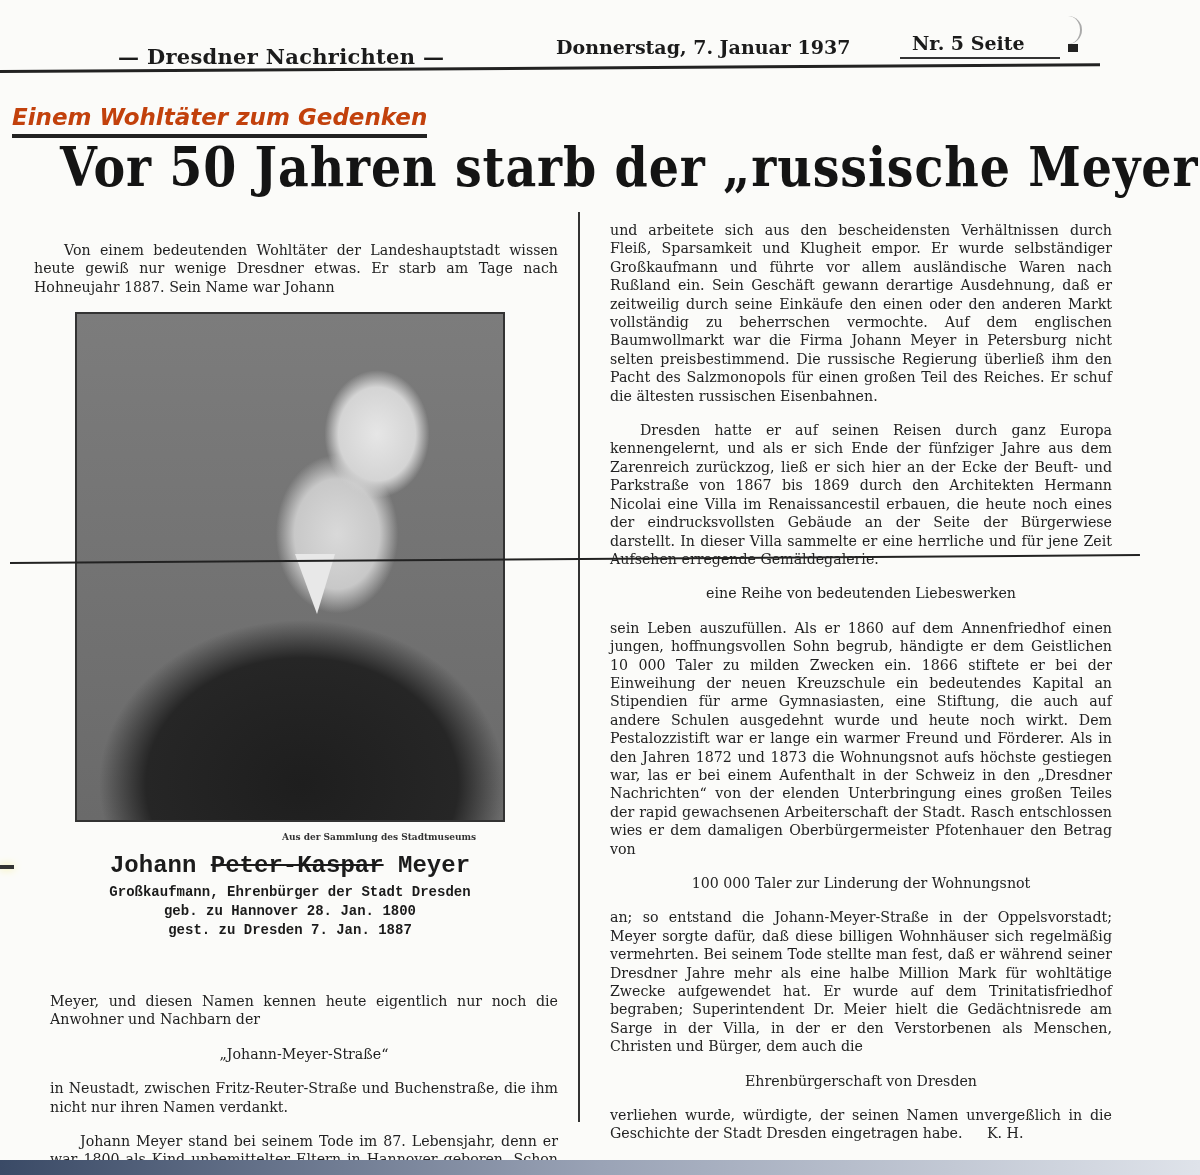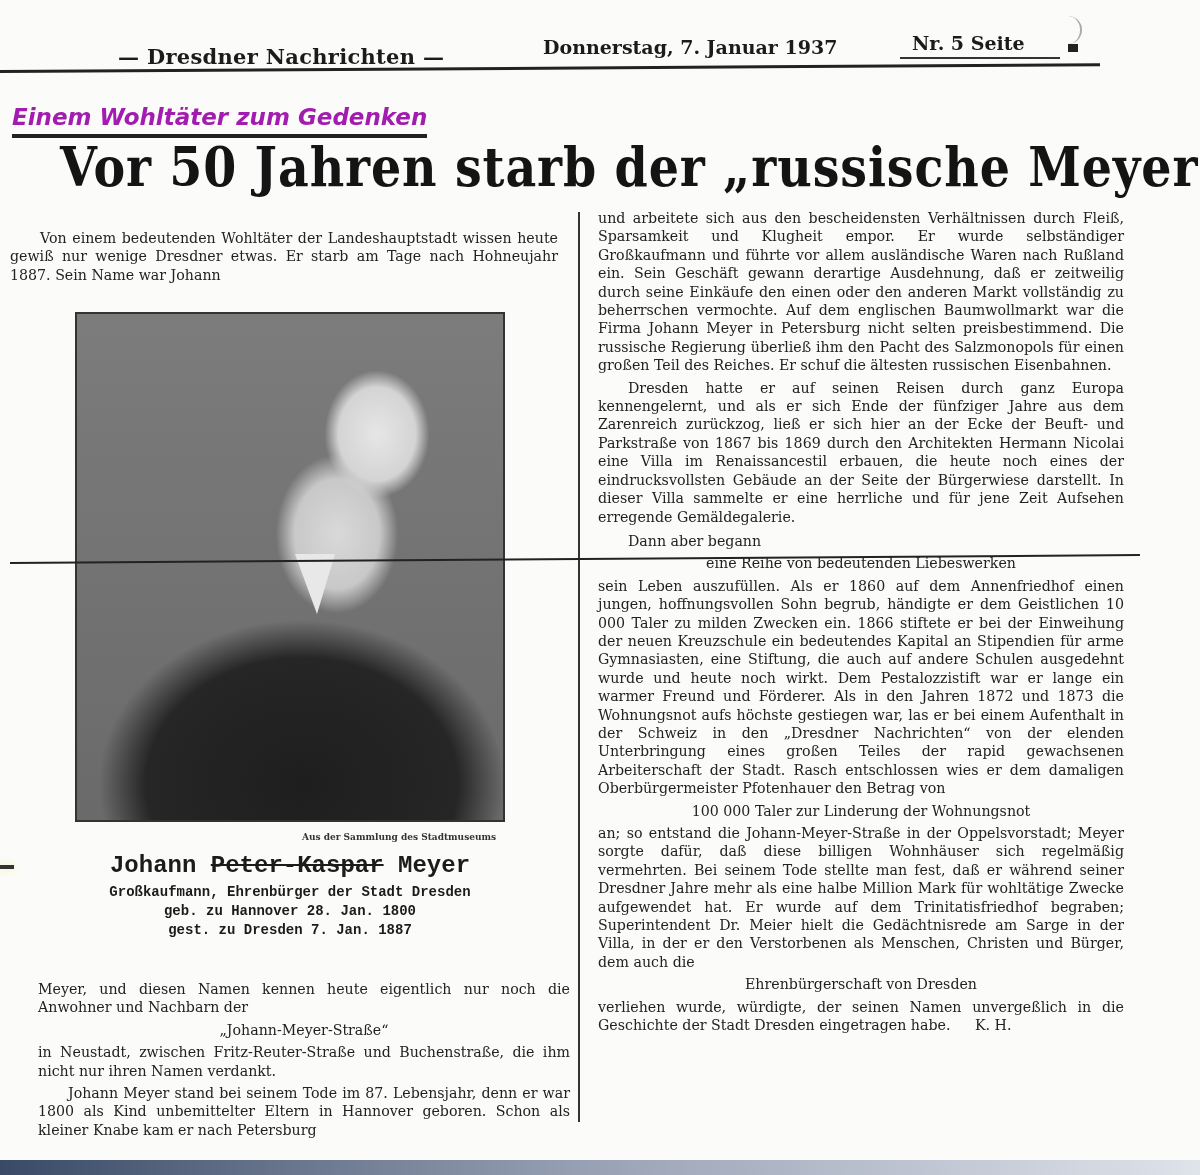--- a/index.html
+++ b/index.html
@@ -10,21 +10,21 @@
     color: #1b1b1b;
   }
   .masthead {
     position: absolute; left: 0; top: 30px; width: 1100px; height: 40px;
   }
   .masthead .paper-name {
     position: absolute; left: 118px; top: 14px; font-size: 21px; font-weight: bold;
     letter-spacing: 0.3px;
   }
   .masthead .date {
-    position: absolute; left: 543px; top: 6px; font-size: 19px; font-weight: bold; text-align: center;
+    position: absolute; left: 556px; top: 6px; font-size: 19px; font-weight: bold; text-align: center;
   }
   .masthead .issue {
     position: absolute; left: 912px; top: 2px; font-size: 19px; font-weight: bold;
   }
   .rule-top {
     position: absolute; left: 0; top: 70px; width: 1100px; height: 3px;
     background: #222; transform: rotate(-0.35deg); transform-origin: left center;
   }
   .rule-issue {
     position: absolute; left: 900px; top: 57px; width: 160px; height: 2px; background:#333;
@@ -32,58 +32,58 @@
   .corner-mark {
     position: absolute; left: 1068px; top: 44px; width: 10px; height: 8px; background:#222;
   }
   .corner-arc {
     position: absolute; left: 1066px; top: 16px; width: 14px; height: 28px;
     border-right: 2px solid #aaa; border-radius: 0 14px 14px 0;
   }
   .kicker {
     position: absolute; left: 12px; top: 104px;
     font-family: "DejaVu Sans", sans-serif; font-style: italic; font-weight: bold;
-    font-size: 23px; color:#a21caf; padding-bottom: 4px;
+    font-size: 23px; color:#c2410c; padding-bottom: 4px;
     border-bottom: 4px solid #222;
   }
   .headline {
     position: absolute; left: 60px; top: 135px; width: 1020px;
     font-family: "DejaVu Serif", serif; font-weight: bold; font-size: 54px;
     transform: scaleX(0.88); transform-origin: left top; letter-spacing: 1px;
     color: #141414; white-space: nowrap;
   }
   .col {
     position: absolute; font-family: "DejaVu Serif", serif; font-size: 14.2px;
     line-height: 18.4px; text-align: justify; color:#222;
   }
-  .col p { margin: 4px; text-indent: 30px; }
+  .col p { margin: 16px; text-indent: 30px; }
   .col .noind { text-indent: 0; }
   .col .center { text-align: center; text-indent: 0; font-weight: normal; }
-  .col-left-top { left: 6px; top: 225px; width: 556px; }
+  .col-left-top { left: 18px; top: 225px; width: 556px; }
   .col-left-bottom { left: 34px; top: 976px; width: 540px; }
   .col-right { left: 594px; top: 205px; width: 534px; }
   .col-divider {
     position: absolute; left: 578px; top: 212px; width: 2px; height: 910px; background:#333;
   }
   .photo {
     position: absolute; left: 75px; top: 312px; width: 430px; height: 510px;
     border: 2px solid #333; box-sizing: border-box;
     background:
       radial-gradient(ellipse 70px 85px at 300px 120px, #e6e6e6 0%, #d4d4d4 55%, transparent 75%),
       radial-gradient(ellipse 85px 110px at 260px 220px, #d9d9d9 0%, #c8c8c8 50%, transparent 72%),
       radial-gradient(ellipse 260px 210px at 225px 470px, #1e1e1e 0%, #262626 60%, transparent 78%),
       linear-gradient(#7c7c7c, #6a6a6a);
     overflow: hidden;
   }
   .photo .collar {
     position: absolute; left: 218px; top: 240px; width: 40px; height: 60px;
     background: #e8e8e8; clip-path: polygon(0 0, 100% 0, 55% 100%);
   }
   .photo-credit {
-    position: absolute; left: 282px; top: 832px; font-size: 9px; font-weight: bold; color:#333;margin-left:20px;
+    position: absolute; left: 282px; top: 832px; font-size: 9px; font-weight: bold; color:#333;
   }
   .fold-line {
     position: absolute; left: 10px; top: 562px; width: 1130px; height: 2px; background:#222;
     transform: rotate(-0.4deg); transform-origin: left center;
   }
   .caption {
     position: absolute; left: 70px; top: 852px; width: 440px; text-align: center; font-family: Liberation Mono, monospace;
   }
   .caption .name { font-size: 24px; font-weight: bold; display:block; margin-bottom: 4px; }
   .caption .strike { text-decoration: line-through; }
@@ -138,21 +138,20 @@
   <p class="center">„Johann-Meyer-Straße“</p>
   <p class="noind">in Neustadt, zwischen Fritz-Reuter-Straße und Buchenstraße, die ihm nicht nur ihren Namen verdankt.</p>
   <p>Johann Meyer stand bei seinem Tode im 87. Lebensjahr, denn er war 1800 als Kind unbemittelter Eltern in Hannover geboren. Schon als kleiner Knabe kam er nach Petersburg</p>
 </div>
 
 <div class="col-divider"></div>
 
 <div class="col col-right">
   <p class="noind">und arbeitete sich aus den bescheidensten Verhältnissen durch Fleiß, Sparsamkeit und Klugheit empor. Er wurde selbständiger Großkaufmann und führte vor allem ausländische Waren nach Rußland ein. Sein Geschäft gewann derartige Ausdehnung, daß er zeitweilig durch seine Einkäufe den einen oder den anderen Markt vollständig zu beherrschen vermochte. Auf dem englischen Baumwollmarkt war die Firma Johann Meyer in Petersburg nicht selten preisbestimmend. Die russische Regierung überließ ihm den Pacht des Salzmonopols für einen großen Teil des Reiches. Er schuf die ältesten russischen Eisenbahnen.</p>
   <p>Dresden hatte er auf seinen Reisen durch ganz Europa kennengelernt, und als er sich Ende der fünfziger Jahre aus dem Zarenreich zurückzog, ließ er sich hier an der Ecke der Beuft- und Parkstraße von 1867 bis 1869 durch den Architekten Hermann Nicolai eine Villa im Renaissancestil erbauen, die heute noch eines der eindrucksvollsten Gebäude an der Seite der Bürgerwiese darstellt. In dieser Villa sammelte er eine herrliche und für jene Zeit Aufsehen erregende Gemäldegalerie.</p>
-  <p style="margin-top:6px">Dann aber begann</p>
   <p class="center">eine Reihe von bedeutenden Liebeswerken</p>
   <p class="noind">sein Leben auszufüllen. Als er 1860 auf dem Annenfriedhof einen jungen, hoffnungsvollen Sohn begrub, händigte er dem Geistlichen 10 000 Taler zu milden Zwecken ein. 1866 stiftete er bei der Einweihung der neuen Kreuzschule ein bedeutendes Kapital an Stipendien für arme Gymnasiasten, eine Stiftung, die auch auf andere Schulen ausgedehnt wurde und heute noch wirkt. Dem Pestalozzistift war er lange ein warmer Freund und Förderer. Als in den Jahren 1872 und 1873 die Wohnungsnot aufs höchste gestiegen war, las er bei einem Aufenthalt in der Schweiz in den „Dresdner Nachrichten“ von der elenden Unterbringung eines großen Teiles der rapid gewachsenen Arbeiterschaft der Stadt. Rasch entschlossen wies er dem damaligen Oberbürgermeister Pfotenhauer den Betrag von</p>
   <p class="center">100 000 Taler zur Linderung der Wohnungsnot</p>
   <p class="noind">an; so entstand die Johann-Meyer-Straße in der Oppelsvorstadt; Meyer sorgte dafür, daß diese billigen Wohnhäuser sich regelmäßig vermehrten. Bei seinem Tode stellte man fest, daß er während seiner Dresdner Jahre mehr als eine halbe Million Mark für wohltätige Zwecke aufgewendet hat. Er wurde auf dem Trinitatisfriedhof begraben; Superintendent Dr. Meier hielt die Gedächtnisrede am Sarge in der Villa, in der er den Verstorbenen als Menschen, Christen und Bürger, dem auch die</p>
   <p class="center">Ehrenbürgerschaft von Dresden</p>
   <p class="noind">
     <span>verliehen wurde, würdigte, der seinen Namen unvergeßlich in die Geschichte der Stadt Dresden eingetragen habe.</span>
     <span style="margin-left:20px">K. H.</span>
   </p>
 </div>

